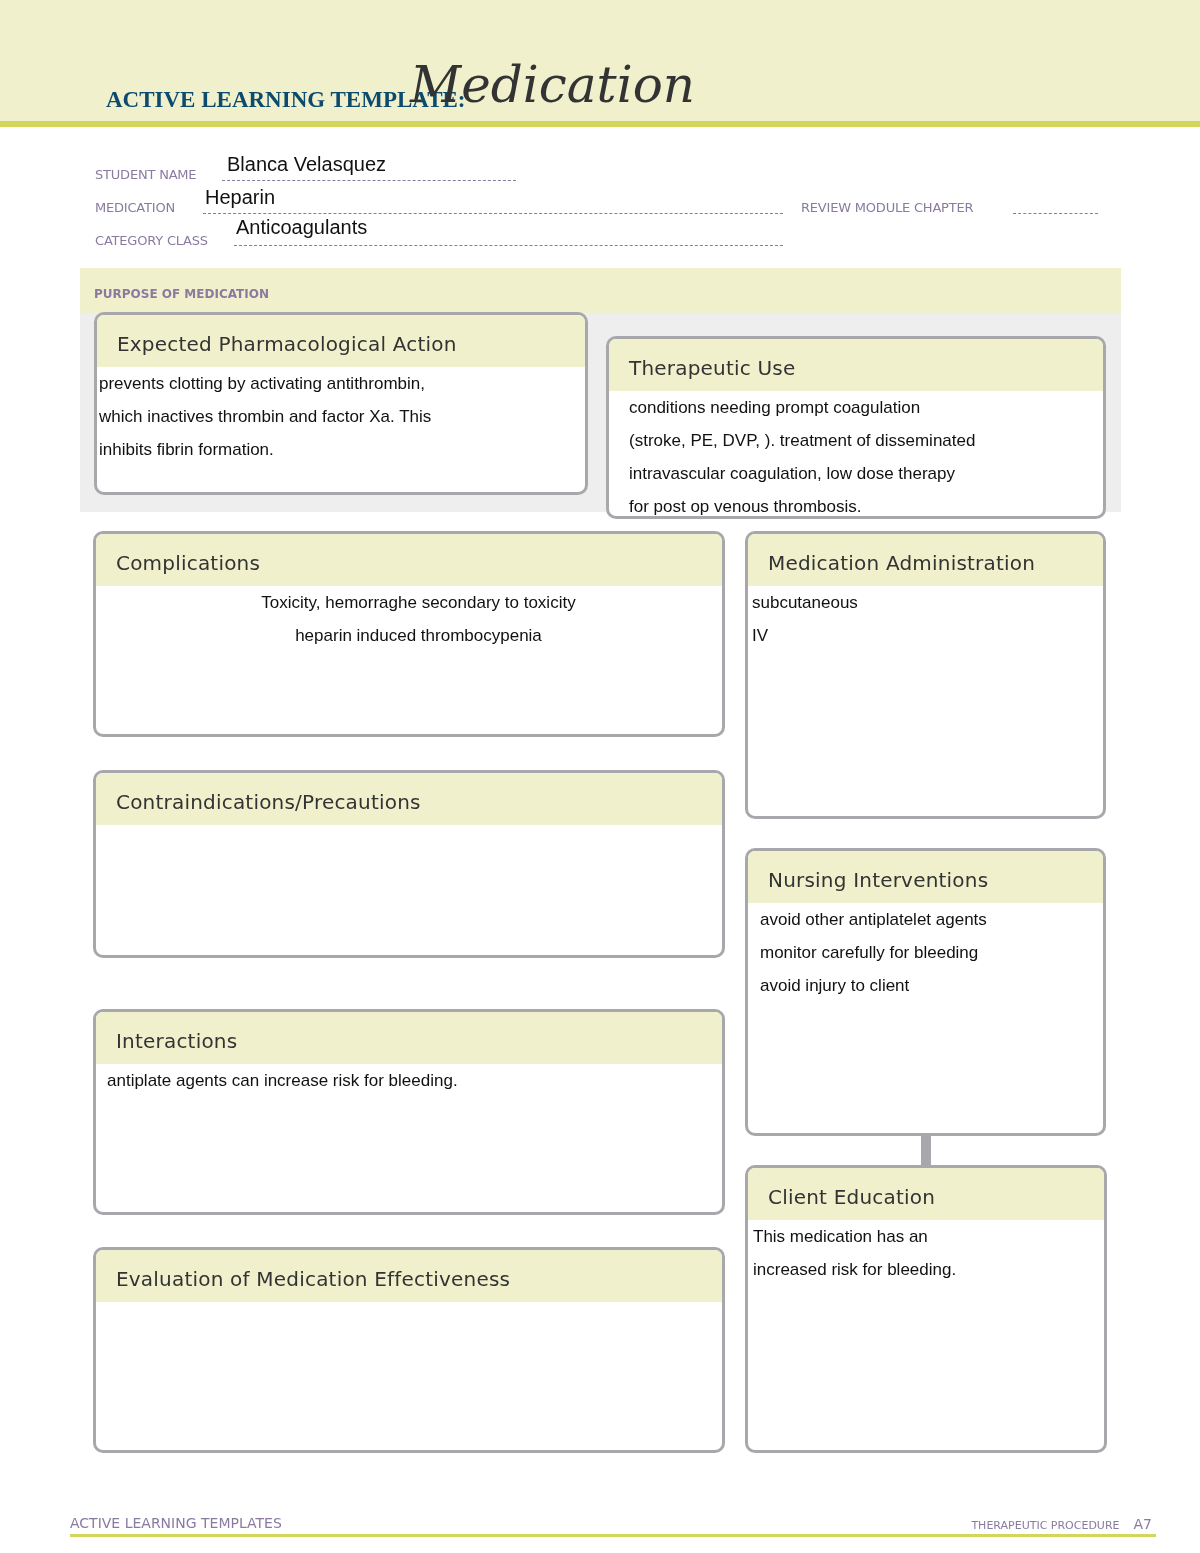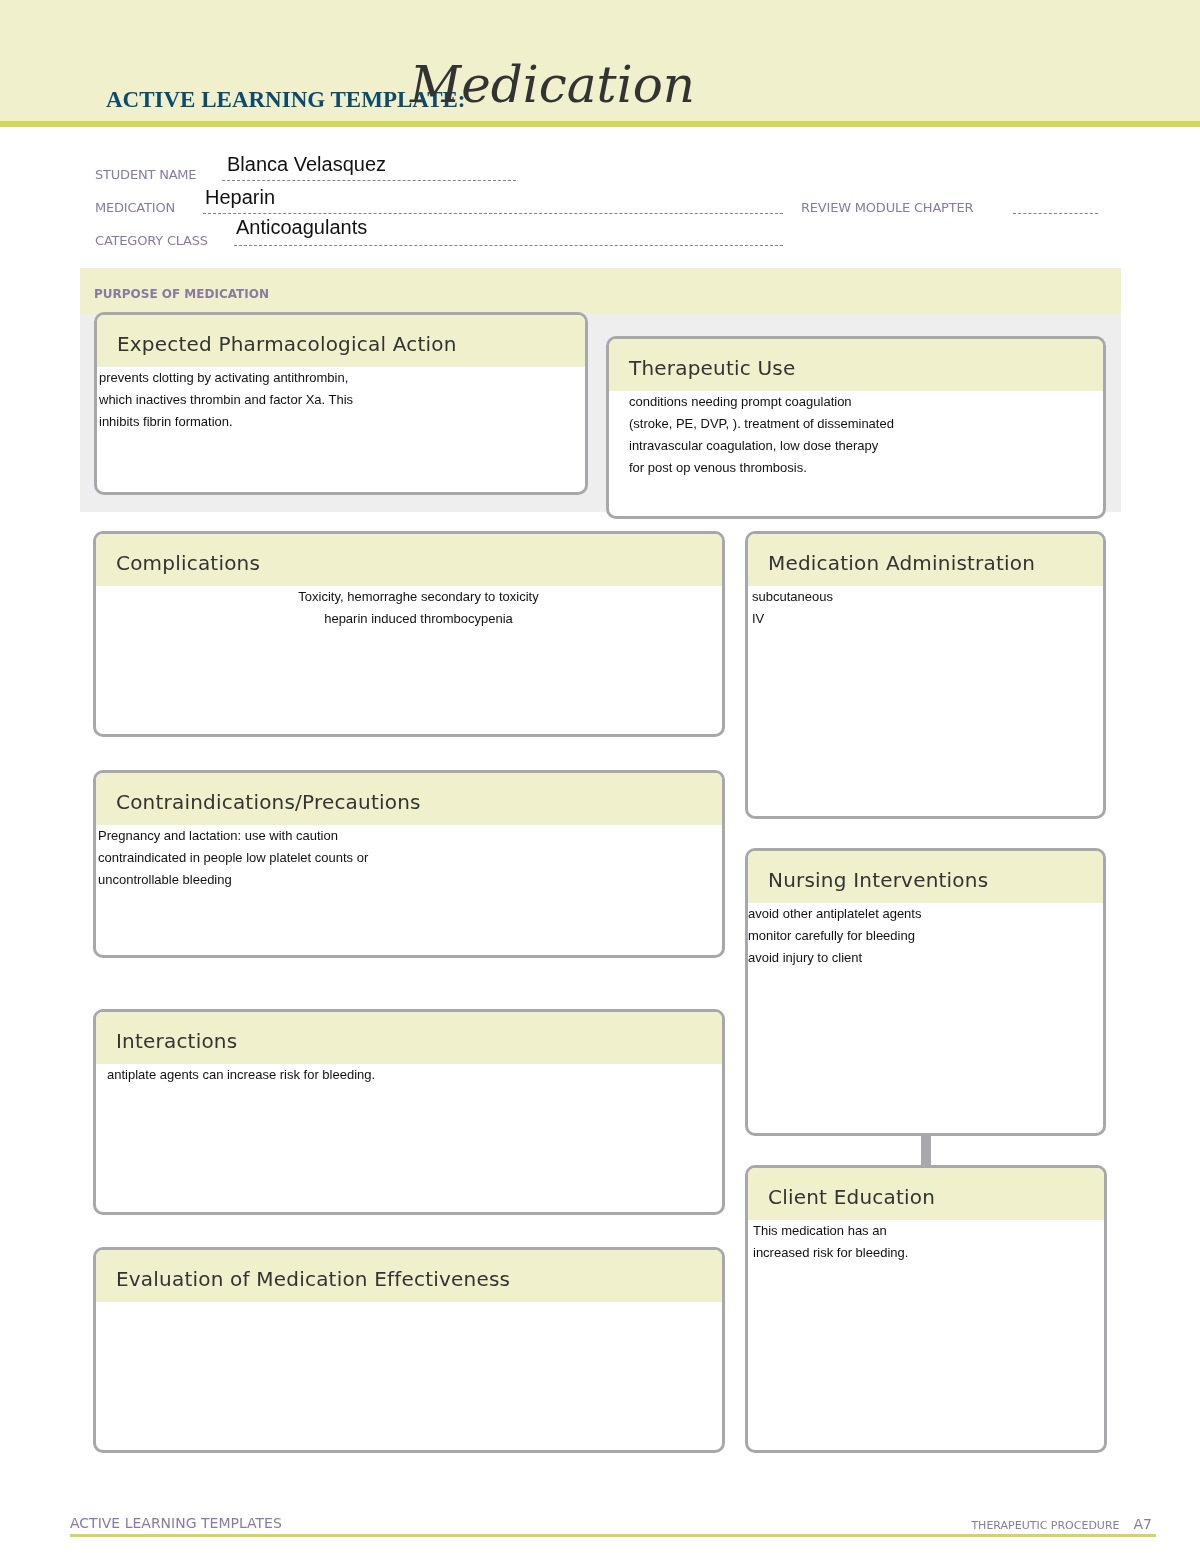--- a/index.html
+++ b/index.html
@@ -59,21 +59,21 @@
     .card-head {
       height: 52px; background: #f0f1cc; position: relative;
     }
     .card-title {
       position: absolute; left: 20px; top: 17px;
       font-family: "DejaVu Sans", sans-serif; font-size: 20px; color: #333;
       letter-spacing: 0.2px;
     }
     .card-body {
       padding: 0 0 0 2px; font-family: "Liberation Sans", sans-serif;
-      font-size: 13px; line-height: 22px; color: #111; white-space: pre-line;
+      font-size: 17px; line-height: 33px; color: #111; white-space: pre-line;
     }
     .connector {
       position: absolute; left: 921px; top: 1135px; width: 10px; height: 31px;
       background: #a8a8ac;
     }
 
     .footer-left {
       position: absolute; left: 70px; top: 1515px;
       font-family: "DejaVu Sans", sans-serif; font-size: 14px; color: #8a7aa0;
     }
@@ -149,23 +149,20 @@
     <span class="card-title">Complications</span>
   </div>
   <div class="card-body" style="padding-left:19px;text-align:center;">Toxicity, hemorraghe secondary to toxicity
 heparin induced thrombocypenia</div>
 </div>
 
 <div class="card" style="left:93px; top:770px; width:632px; height:188px;">
   <div class="card-head">
     <span class="card-title">Contraindications/Precautions</span>
   </div>
-  <div class="card-body">Pregnancy and lactation: use with caution
-contraindicated in people low platelet counts or
-uncontrollable bleeding</div>
 </div>
 
 <div class="card" style="left:93px; top:1009px; width:632px; height:206px;">
   <div class="card-head">
     <span class="card-title">Interactions</span>
   </div>
   <div class="card-body" style="padding-left:11px;">antiplate agents can increase risk for bleeding.</div>
 </div>
 
 <div class="card" style="left:93px; top:1247px; width:632px; height:206px;">
@@ -180,21 +177,21 @@
     <span class="card-title">Medication Administration</span>
   </div>
   <div class="card-body" style="padding-left:4px;">subcutaneous
 IV</div>
 </div>
 
 <div class="card" style="left:745px; top:848px; width:361px; height:288px;">
   <div class="card-head">
     <span class="card-title">Nursing Interventions</span>
   </div>
-  <div class="card-body" style="padding-left:0;">avoid other antiplatelet agents
+  <div class="card-body" style="padding-left:12px;">avoid other antiplatelet agents
 monitor carefully for bleeding
 avoid injury to client</div>
 </div>
 
 <div class="connector"></div>
 
 <div class="card" style="left:745px; top:1165px; width:362px; height:288px;">
   <div class="card-head">
     <span class="card-title">Client Education</span>
   </div>

